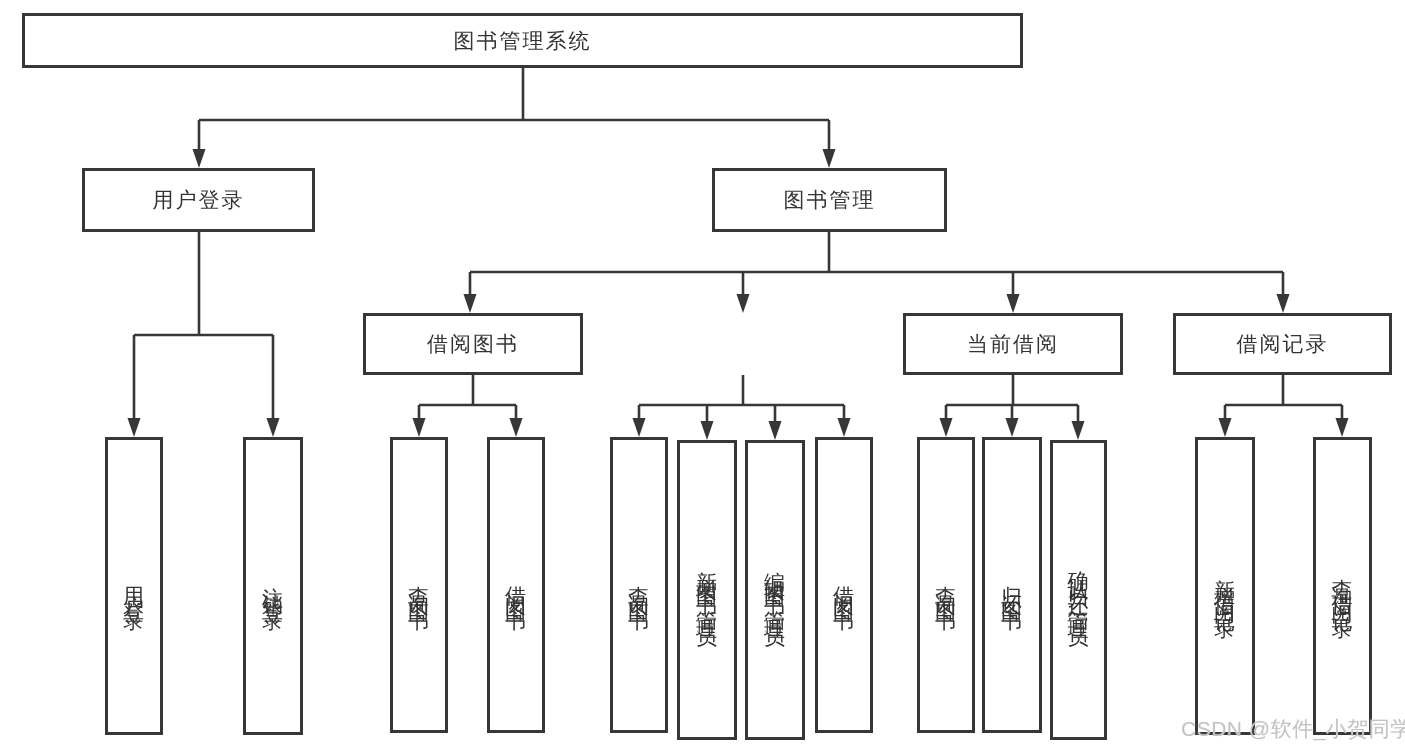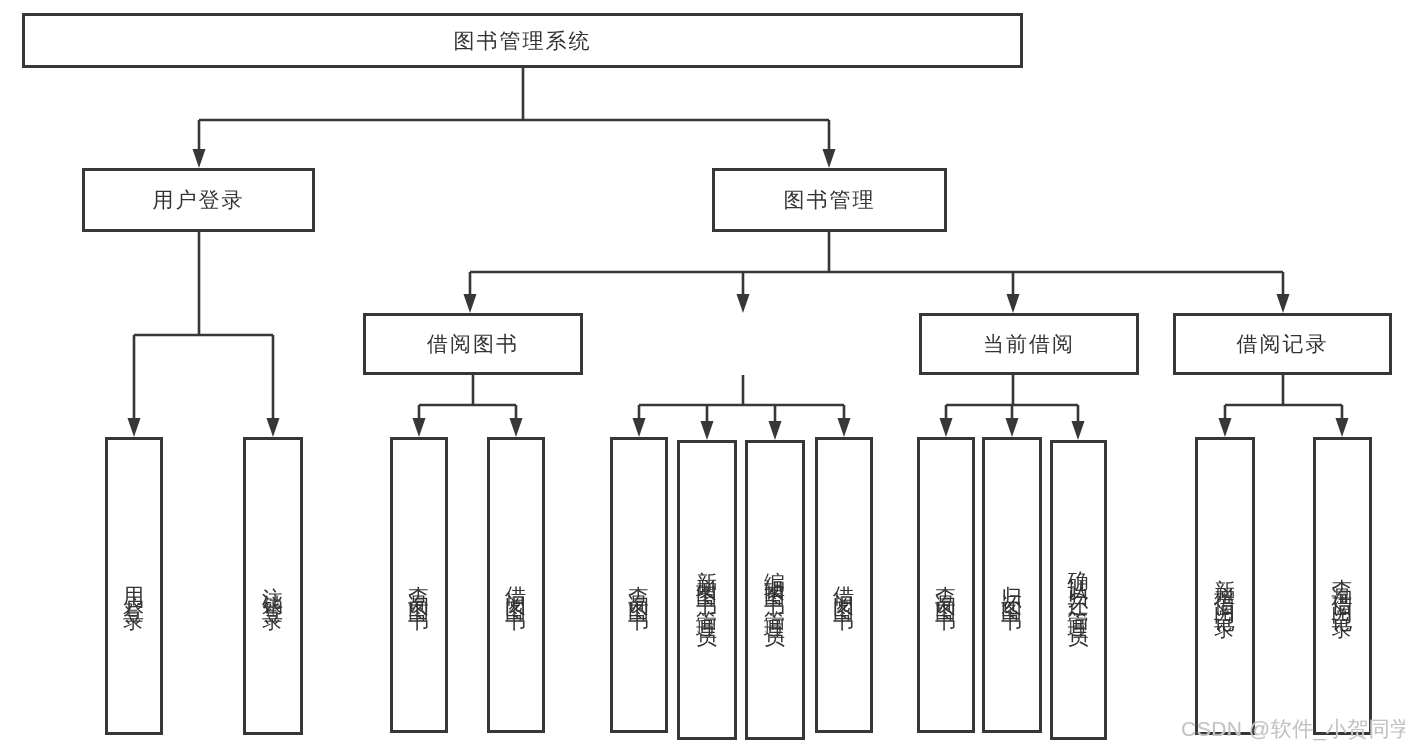--- a/index.html
+++ b/index.html
@@ -84,21 +84,21 @@
   <div class="box h" style="left:82px; top:168px; width:233px; height:64px;">
     <span>用户登录</span>
   </div>
   <div class="box h" style="left:712px; top:168px; width:235px; height:64px;">
     <span>图书管理</span>
   </div>
 
   <div class="box h" style="left:363px; top:313px; width:220px; height:62px;">
     <span>借阅图书</span>
   </div>
-  <div class="box h" style="left:903px; top:313px; width:220px; height:62px;margin-left:16px;">
+  <div class="box h" style="left:903px; top:313px; width:220px; height:62px;">
     <span>当前借阅</span>
   </div>
   <div class="box h" style="left:1173px; top:313px; width:219px; height:62px;">
     <span>借阅记录</span>
   </div>
 
   <div class="box v" style="left:105px; top:437px; width:58px; height:298px;">
     <span>用户登录</span>
   </div>
   <div class="box v" style="left:243px; top:437px; width:60px; height:298px;">

